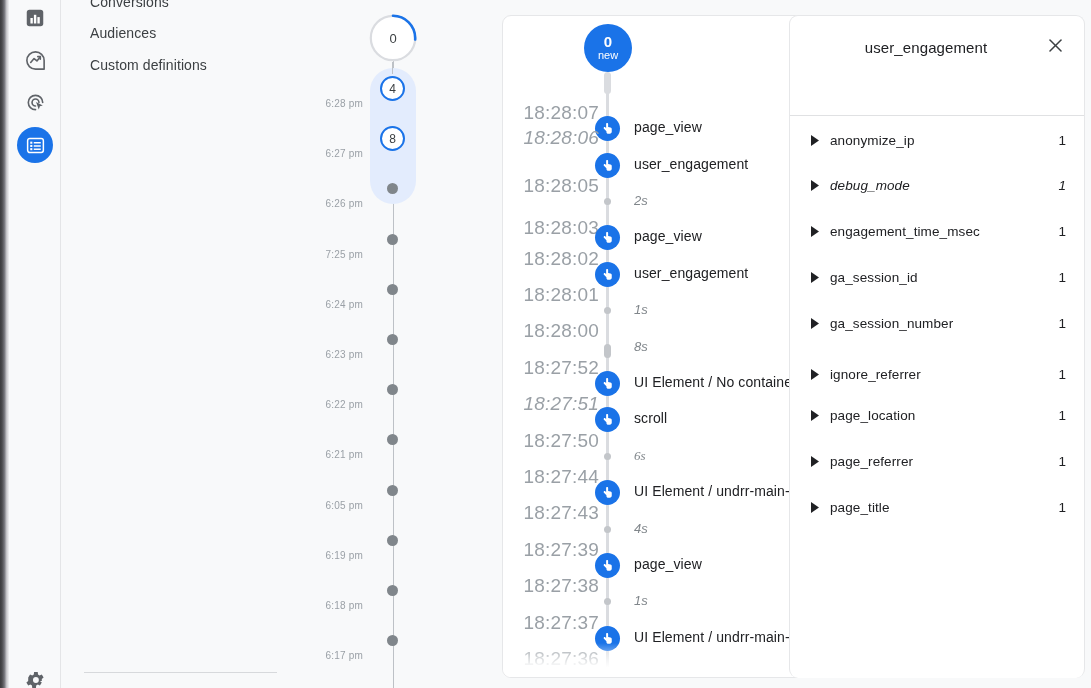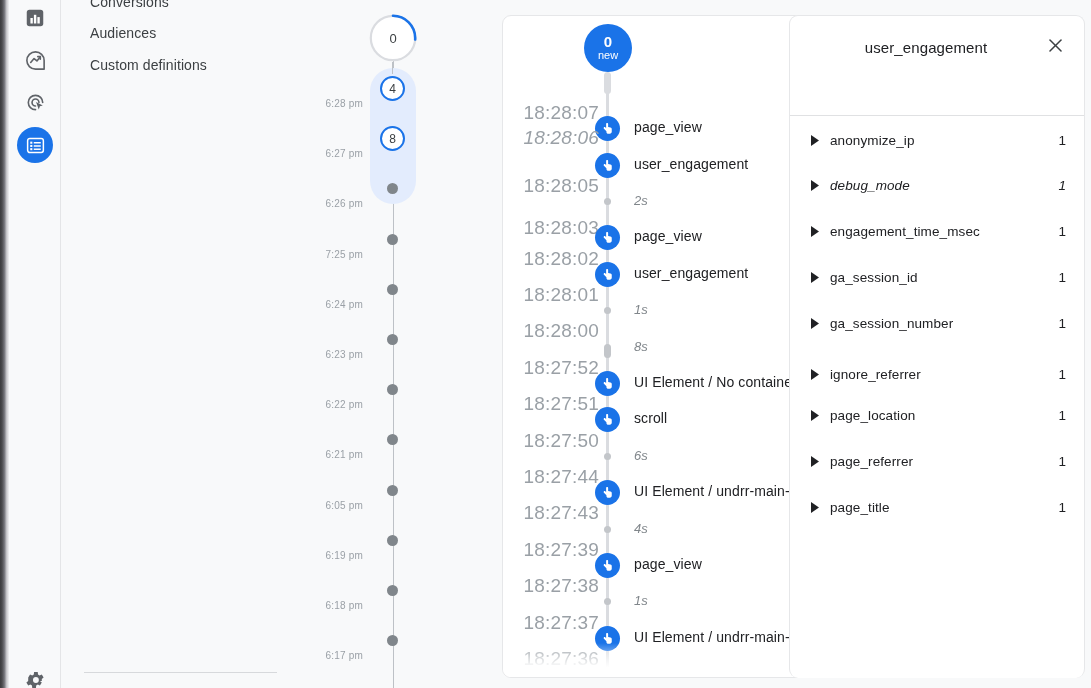--- a/index.html
+++ b/index.html
@@ -381,30 +381,30 @@
         <div class="ev-time" style="top: 304.4px;">18:28:00</div>
         <div class="gap-dot tall" style="top: 327.6px;"></div>
         <div class="gap-label" style="top: 322.6px;">8s</div>
         <div class="ev-time" style="top: 340.8px;">18:27:52</div>
         <div class="ev-icon" style="top: 355px;">
           <svg width="15" height="15" viewBox="0 0 24 24" fill="#ffffff">
             <path d="M11.4 3.3c-.9 0-1.6.7-1.6 1.6v6.3l-1.5-1.1c-.7-.5-1.7-.4-2.2.3-.5.6-.4 1.5.2 2l4 3.9v1.1c0 1.6 1.3 2.9 2.9 2.9h2.6c1.7 0 3-1.3 3-3v-4.6c0-1.2-.8-2.2-2-2.4l-3.8-.7V4.9c0-.9-.7-1.6-1.6-1.6z"></path>
           </svg>
         </div>
         <div class="ev-name" style="top: 358px;">UI Element / No container ...</div>
-        <div class="ev-time" style="top: 377.2px;">18:27:51</div>
+        <div class="ev-time" style="top: 377.2px; font-style: italic;">18:27:51</div>
         <div class="ev-icon" style="top: 391.4px;">
           <svg width="15" height="15" viewBox="0 0 24 24" fill="#ffffff">
             <path d="M11.4 3.3c-.9 0-1.6.7-1.6 1.6v6.3l-1.5-1.1c-.7-.5-1.7-.4-2.2.3-.5.6-.4 1.5.2 2l4 3.9v1.1c0 1.6 1.3 2.9 2.9 2.9h2.6c1.7 0 3-1.3 3-3v-4.6c0-1.2-.8-2.2-2-2.4l-3.8-.7V4.9c0-.9-.7-1.6-1.6-1.6z"></path>
           </svg>
         </div>
         <div class="ev-name" style="top: 394.4px;">scroll</div>
         <div class="ev-time" style="top: 413.6px;">18:27:50</div>
         <div class="gap-dot" style="top: 436.8px;"></div>
-        <div class="gap-label" style="top: 431.8px;">6s</div>
+        <div class="gap-label" style="top: 431.8px; font-family: Liberation Serif, serif;">6s</div>
         <div class="ev-time" style="top: 450px;">18:27:44</div>
         <div class="ev-icon" style="top: 464.2px;">
           <svg width="15" height="15" viewBox="0 0 24 24" fill="#ffffff">
             <path d="M11.4 3.3c-.9 0-1.6.7-1.6 1.6v6.3l-1.5-1.1c-.7-.5-1.7-.4-2.2.3-.5.6-.4 1.5.2 2l4 3.9v1.1c0 1.6 1.3 2.9 2.9 2.9h2.6c1.7 0 3-1.3 3-3v-4.6c0-1.2-.8-2.2-2-2.4l-3.8-.7V4.9c0-.9-.7-1.6-1.6-1.6z"></path>
           </svg>
         </div>
         <div class="ev-name" style="top: 467.2px;">UI Element / undrr-main-co...</div>
         <div class="ev-time" style="top: 486.4px;">18:27:43</div>
         <div class="gap-dot" style="top: 509.6px;"></div>
         <div class="gap-label" style="top: 504.6px;">4s</div>

